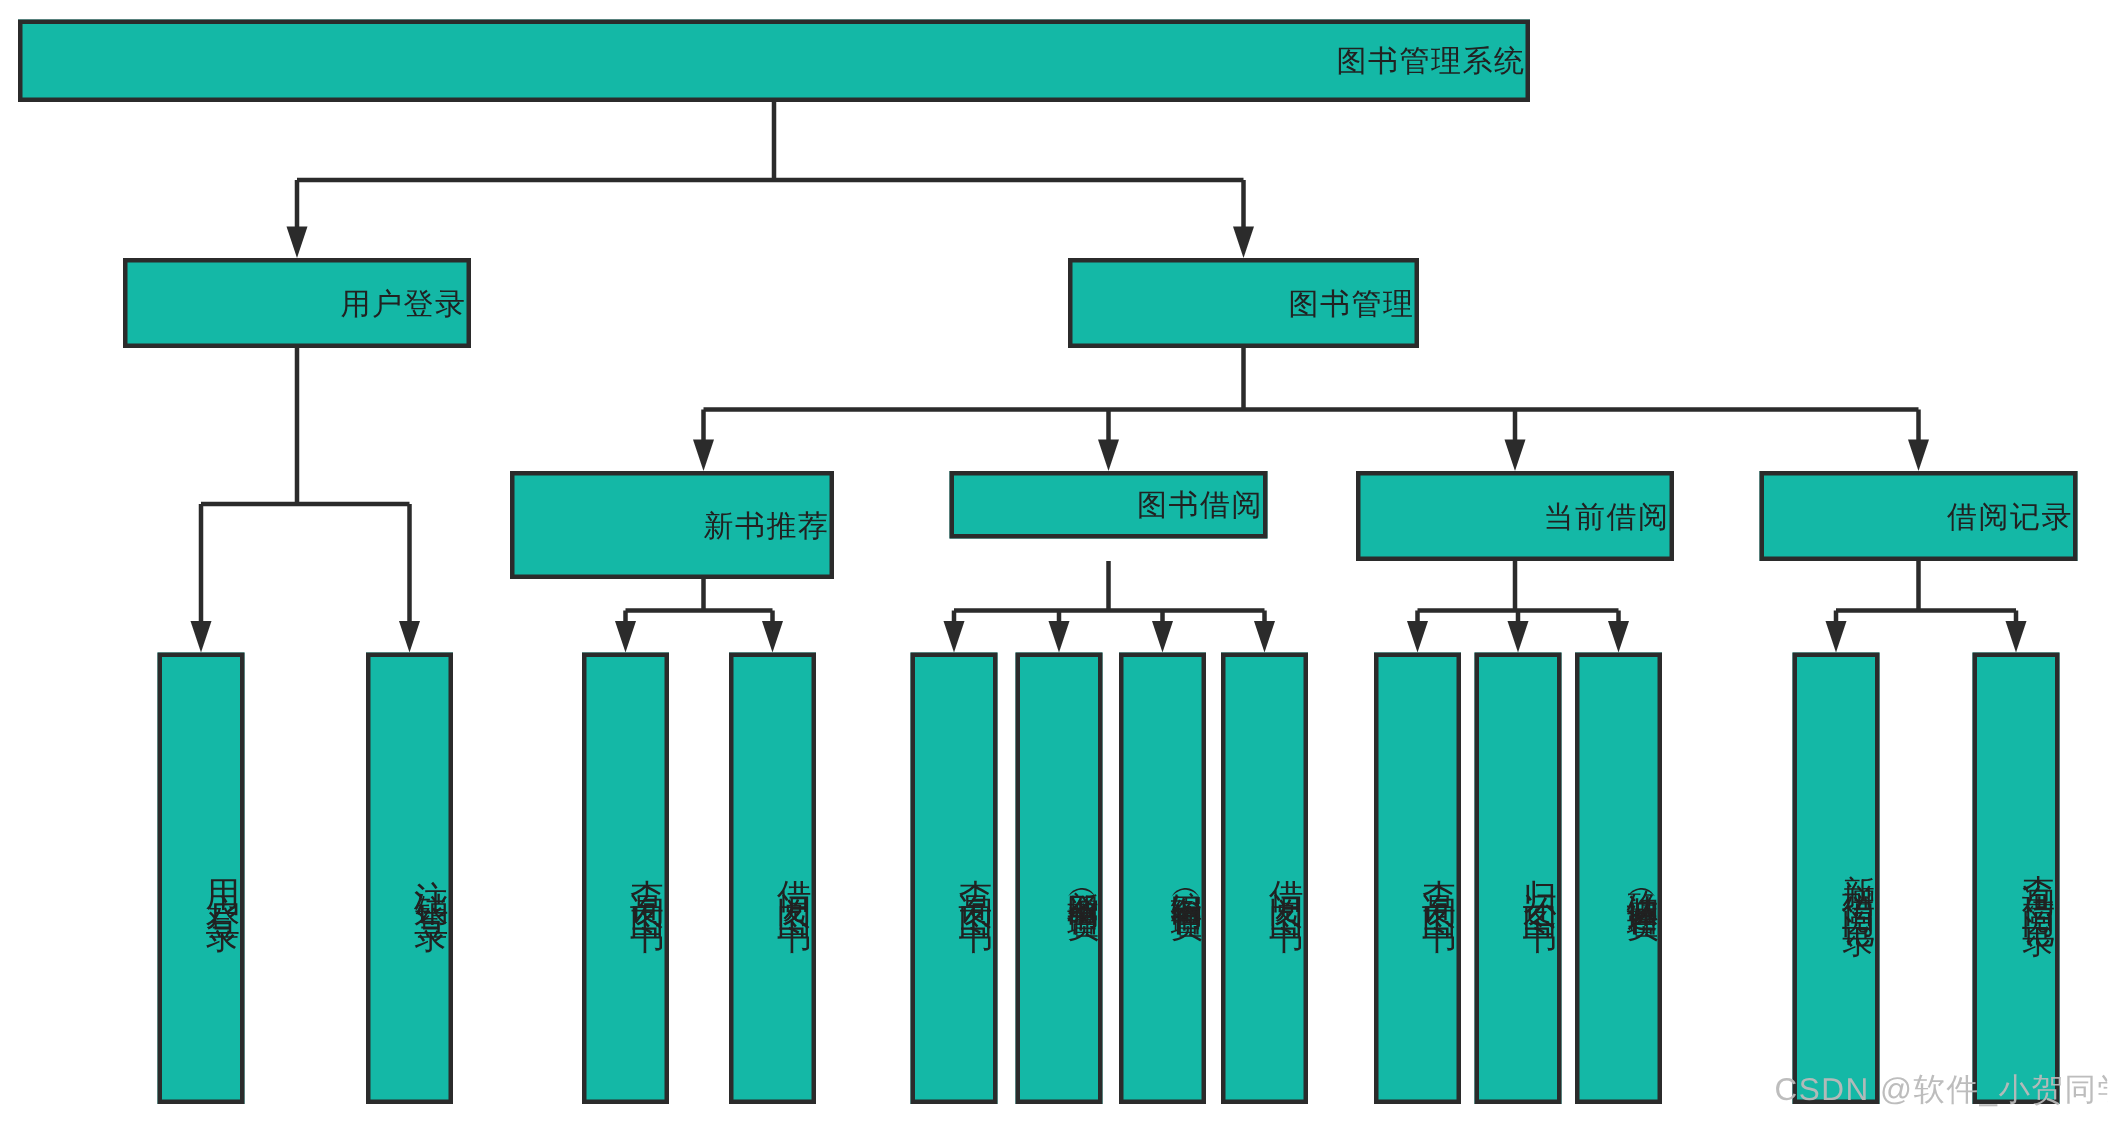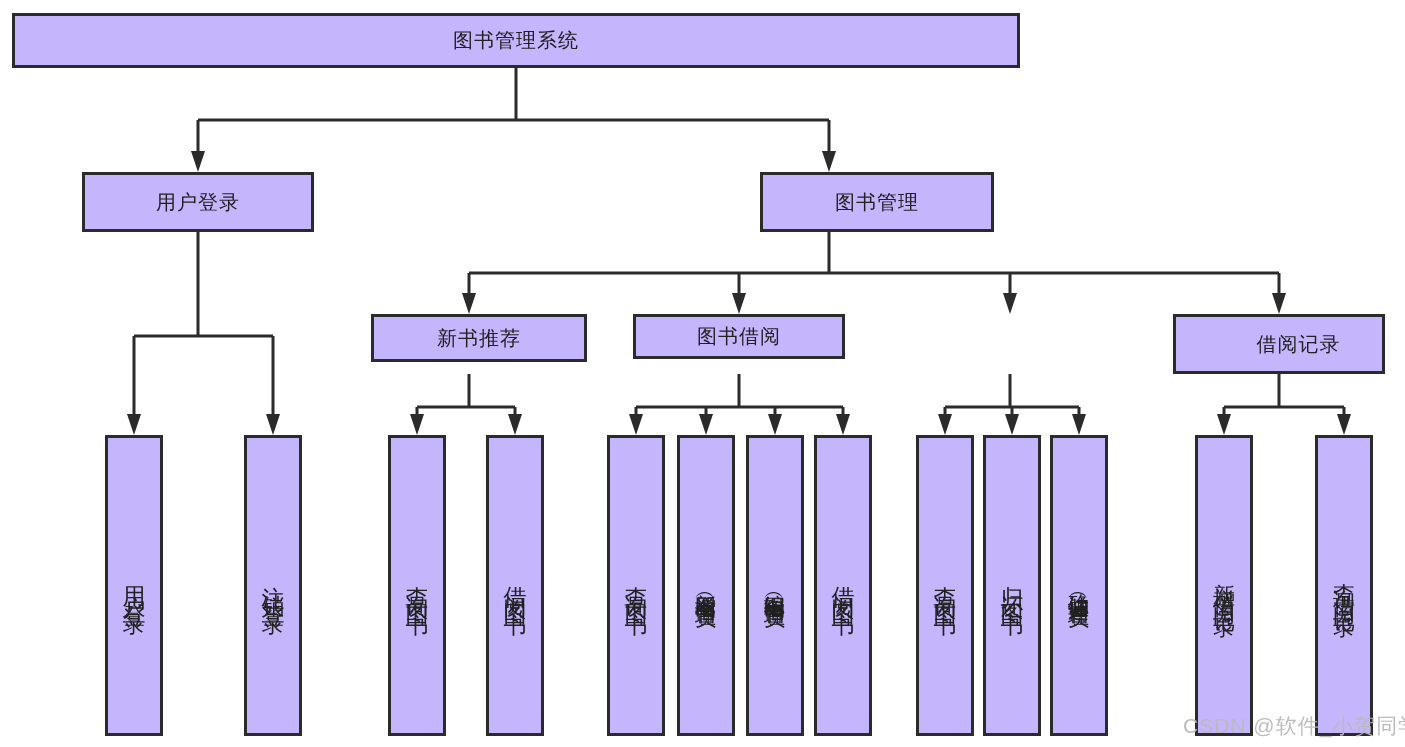--- a/index.html
+++ b/index.html
@@ -2,37 +2,37 @@
 <html><head>
 <meta charset="utf-8">
 <style>
   html,body{margin:0;padding:0;background:#ffffff;}
   .canvas{
     position:relative;width:1405px;height:747px;background:#ffffff;overflow:hidden;
     font-family:"Liberation Sans","DejaVu Sans",sans-serif;color:#212121;
   }
   .connectors{position:absolute;left:0;top:0;z-index:1;}
   .node{
-    position:absolute;box-sizing:border-box;border:3px solid #2b2b2b;background:#c4b5fd;
-    display:flex;align-items:center;justify-content:center;z-index:2;
+    position:absolute;box-sizing:border-box;border:3px solid #2b2b2b;background:#14b8a6;
+    display:flex;align-items:center;justify-content:flex-end;z-index:2;
     font-size:20px;letter-spacing:1px;
   }
   .node .lbl{white-space:nowrap;}
   .vnode .lbl{
     writing-mode:vertical-rl;text-orientation:mixed;white-space:nowrap;line-height:1;
   }
   .ls4{letter-spacing:9px;font-size:23px;}
   .ls6{letter-spacing:7px;font-size:22px;}
   .ls10{letter-spacing:2px;font-size:21px;}
 
   
   .n-root  {left:12px;  top:13px;  width:1008px; height:55px;}
   .n-login {left:82px;  top:172px; width:232px;  height:60px;}
-  .n-mgmt  {left:712px; top:172px; width:234px;  height:60px;margin-left:48px;}
-  .n-g0    {left:371px; top:314px; width:216px;  height:48px;}
+  .n-mgmt  {left:712px; top:172px; width:234px;  height:60px;}
+  .n-g0    {left:340px; top:314px; width:216px;  height:72px;}
   .n-g1    {left:633px; top:314px; width:212px;  height:45px;}
   .n-g2    {left:904px; top:314px; width:212px;  height:60px;}
   .n-g3    {left:1173px;top:314px; width:212px;  height:60px;padding-left:39px;}
 
   .leaf{top:435px;width:58px;height:301px;}
   .lf-1a{left:105px;} .lf-1b{left:244px;}
   .lf-2a{left:388px;} .lf-2b{left:486px;}
   .lf-3a{left:607px;} .lf-3b{left:677px;} .lf-3c{left:746px;} .lf-3d{left:814px;}
   .lf-4a{left:916px;} .lf-4b{left:983px;} .lf-4c{left:1050px;}
   .lf-5a{left:1195px;} .lf-5b{left:1315px;}
@@ -88,20 +88,23 @@
   <div class="node n-mgmt">
     <span class="lbl">图书管理</span>
   </div>
 
   <div class="node n-g0">
     <span class="lbl">新书推荐</span>
   </div>
   <div class="node n-g1">
     <span class="lbl">图书借阅</span>
   </div>
+  <div class="node n-g2">
+    <span class="lbl">当前借阅</span>
+  </div>
   <div class="node n-g3">
     <span class="lbl">借阅记录</span>
   </div>
 
   <div class="node vnode leaf lf-1a">
     <span class="lbl ls4">用户登录</span>
   </div>
   <div class="node vnode leaf lf-1b">
     <span class="lbl ls4">注销登录</span>
   </div>

